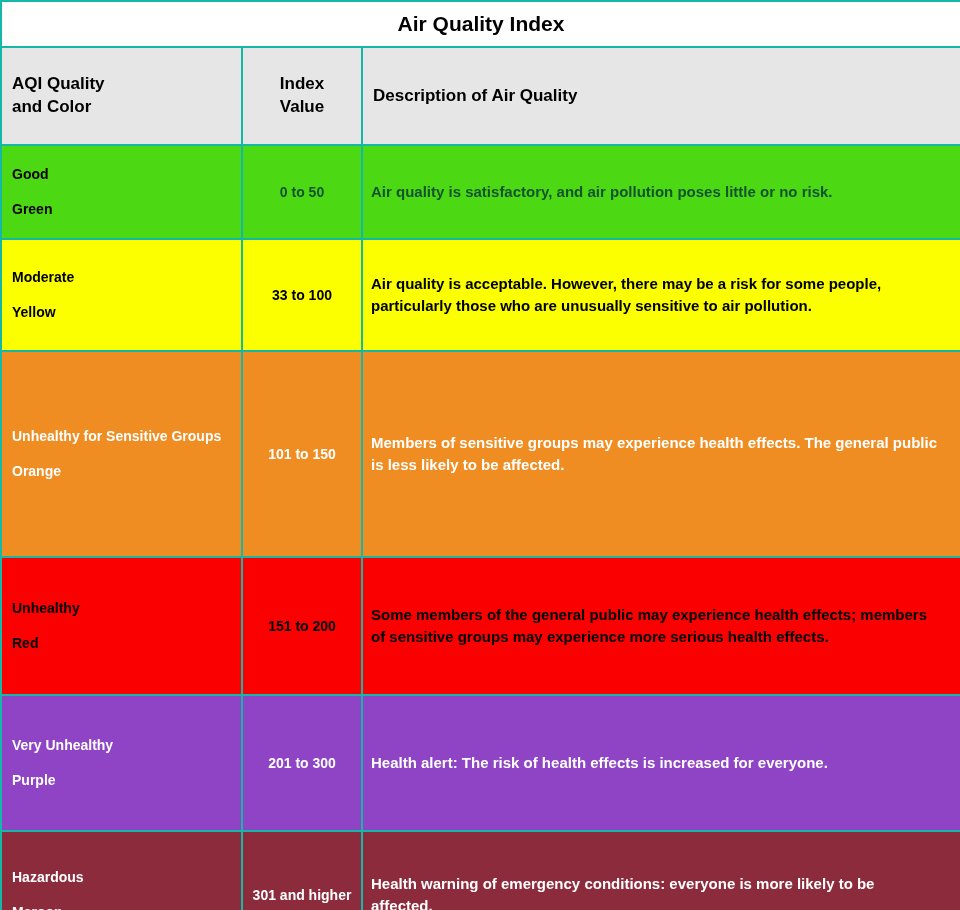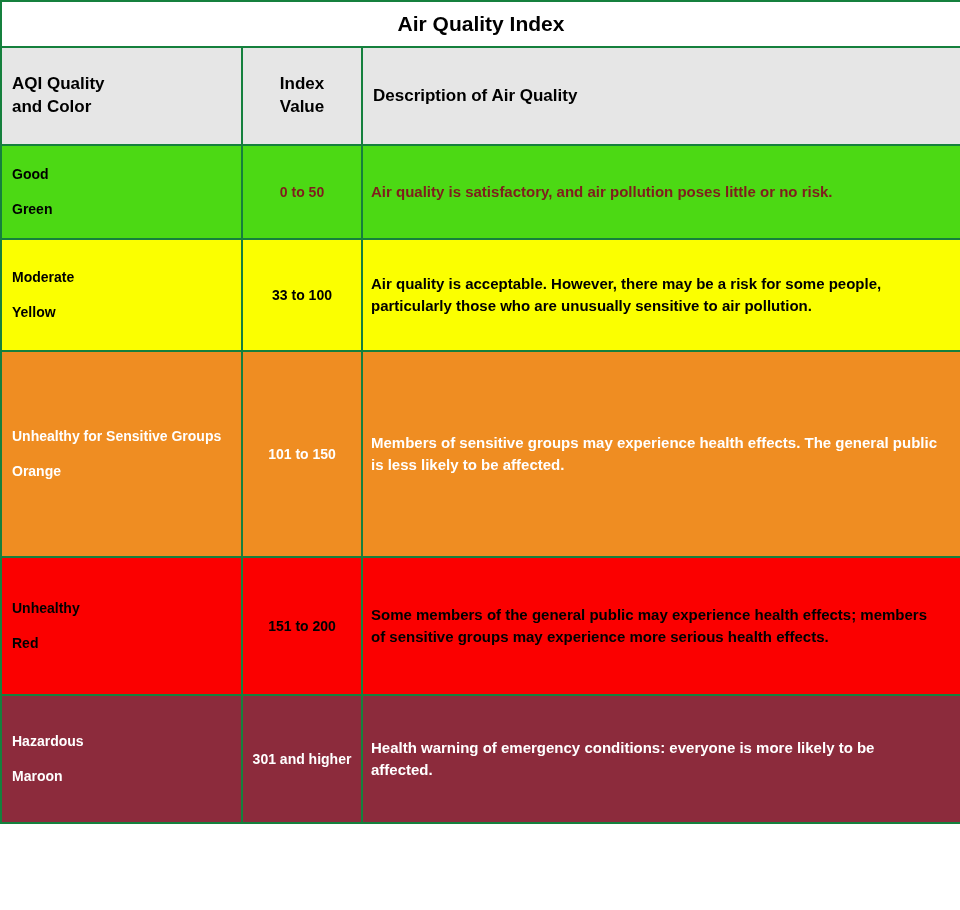--- a/index.html
+++ b/index.html
@@ -12,21 +12,21 @@
     height: 910px;
     font-family: "Liberation Sans", sans-serif;
     overflow: hidden;
   }
   .aqi-table {
     width: 960px;
     border-collapse: collapse;
     table-layout: fixed;
   }
   .aqi-table td, .aqi-table th {
-    border: 2px solid #15803d;
+    border: 2px solid #14b8a6;
     vertical-align: middle;
     box-sizing: border-box;
   }
   .title-cell {
     text-align: center;
     font-size: 21px;
     font-weight: bold;
     color: #000000;
     padding: 10px 4px;
     background: #ffffff;
@@ -75,21 +75,21 @@
     vertical-align: middle;
     line-height: 1.35;
   }
   .desc-cell {
     font-size: 15px;
     font-weight: bold;
     padding: 10px 20px 10px 8px;
     vertical-align: middle;
     line-height: 1.45;
   }
-  .row-good td { background: #4cd914; color: #7f1d1d; height: 94px; }
+  .row-good td { background: #4cd914; color: #14532d; height: 94px; }
   .row-moderate td { background: #fbff00; color: #000000; height: 112px; }
   .row-usg td { background: #ef8d22; color: #ffffff; height: 206px; }
   .row-unhealthy td { background: #fb0000; color: #000000; height: 138px; }
   .row-very td { background: #8e44c4; color: #ffffff; height: 136px; }
   .row-hazardous td { background: #8c2b3c; color: #ffffff; height: 128px; }
   .row-good .cat-cell, .row-moderate .cat-cell { color: #000000; }
 </style>
 </head>
 <body>
 
@@ -144,20 +144,28 @@
 
     <tr class="row-unhealthy">
       <td class="cat-cell">
         <span class="cat-name">Unhealthy</span>
         <span class="cat-color">Red</span>
       </td>
       <td class="idx-cell">151 to 200</td>
       <td class="desc-cell">Some members of the general public may experience health effects; members of sensitive groups may experience more serious health effects.</td>
     </tr>
 
+    <tr class="row-very">
+      <td class="cat-cell">
+        <span class="cat-name">Very Unhealthy</span>
+        <span class="cat-color">Purple</span>
+      </td>
+      <td class="idx-cell">201 to 300</td>
+      <td class="desc-cell">Health alert: The risk of health effects is increased for everyone.</td>
+    </tr>
 
     <tr class="row-hazardous">
       <td class="cat-cell">
         <span class="cat-name">Hazardous</span>
         <span class="cat-color">Maroon</span>
       </td>
       <td class="idx-cell">301 and higher</td>
       <td class="desc-cell">Health warning of emergency conditions: everyone is more likely to be affected.</td>
     </tr>
   </tbody>

